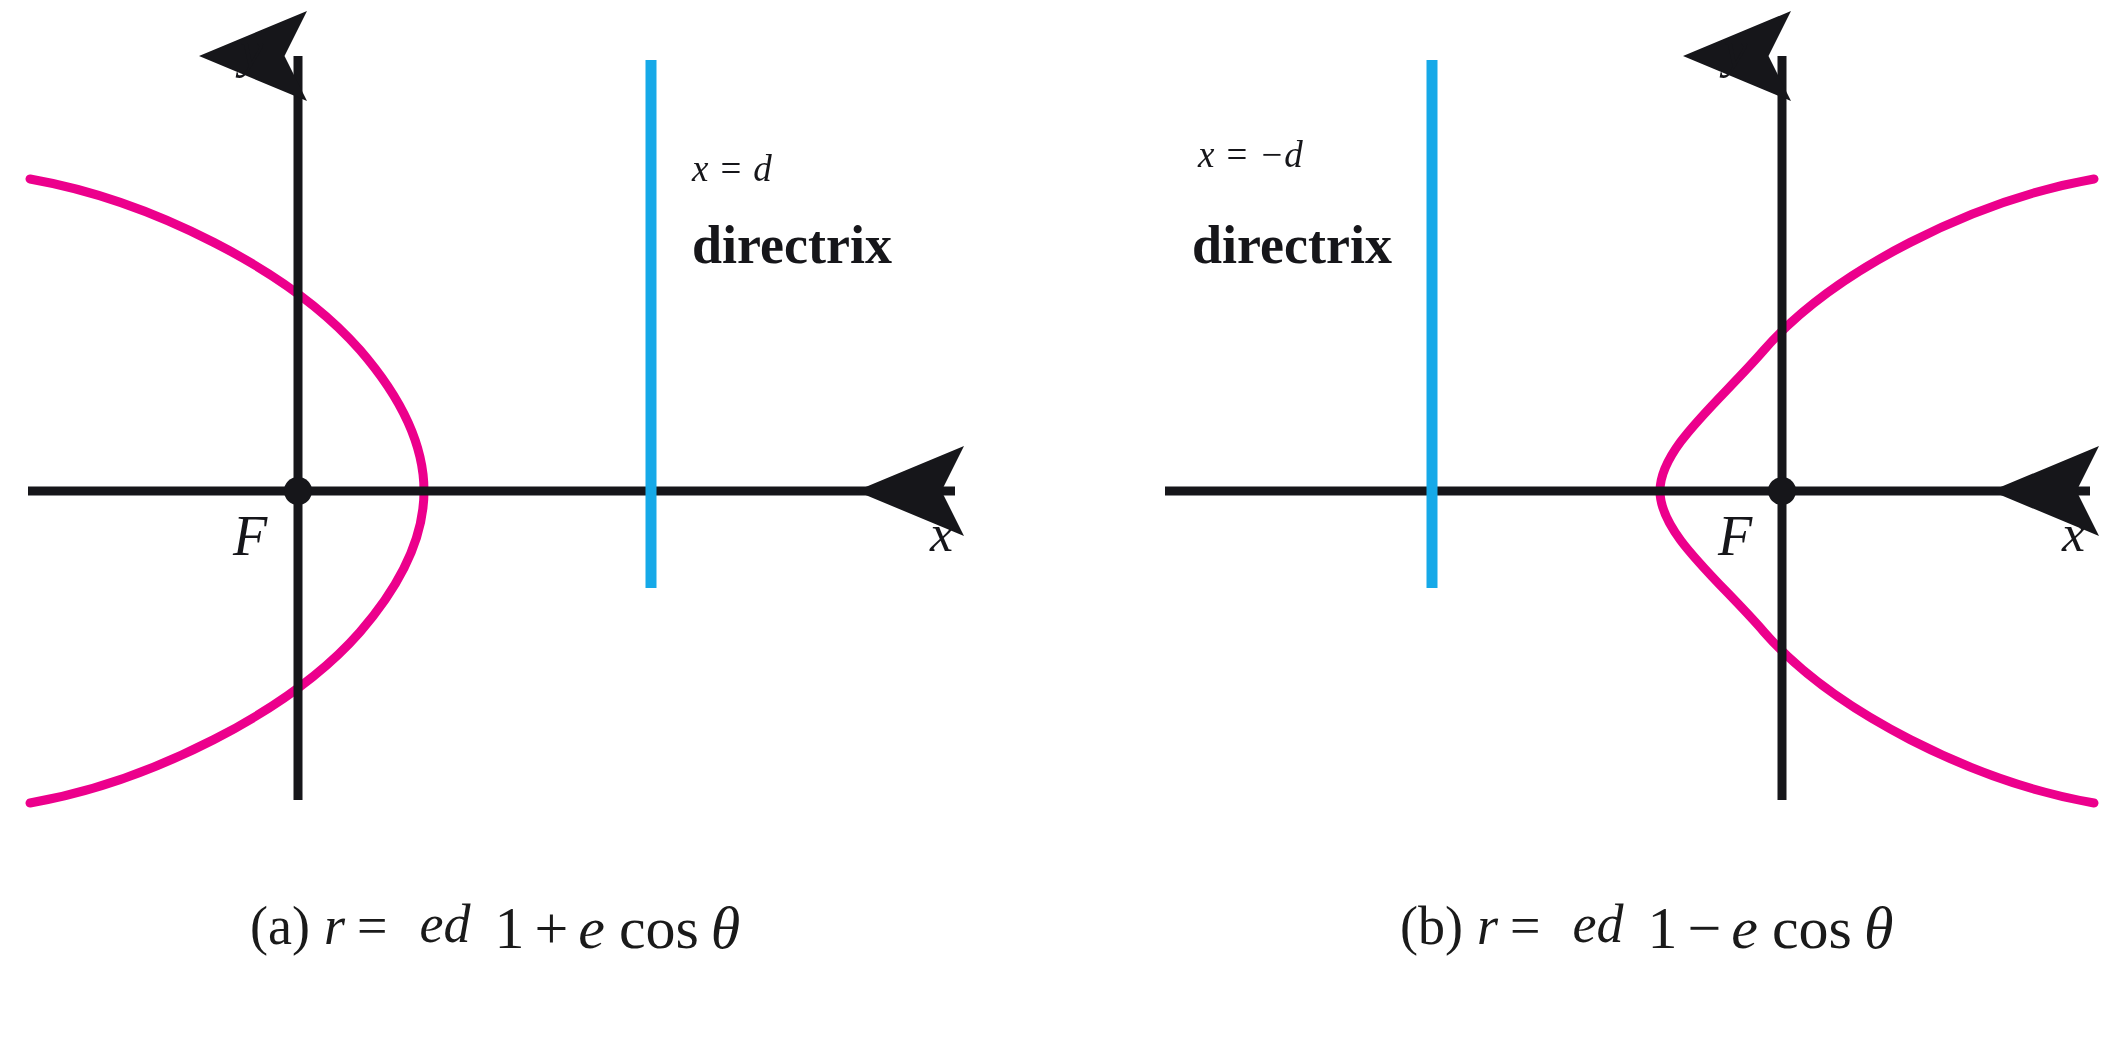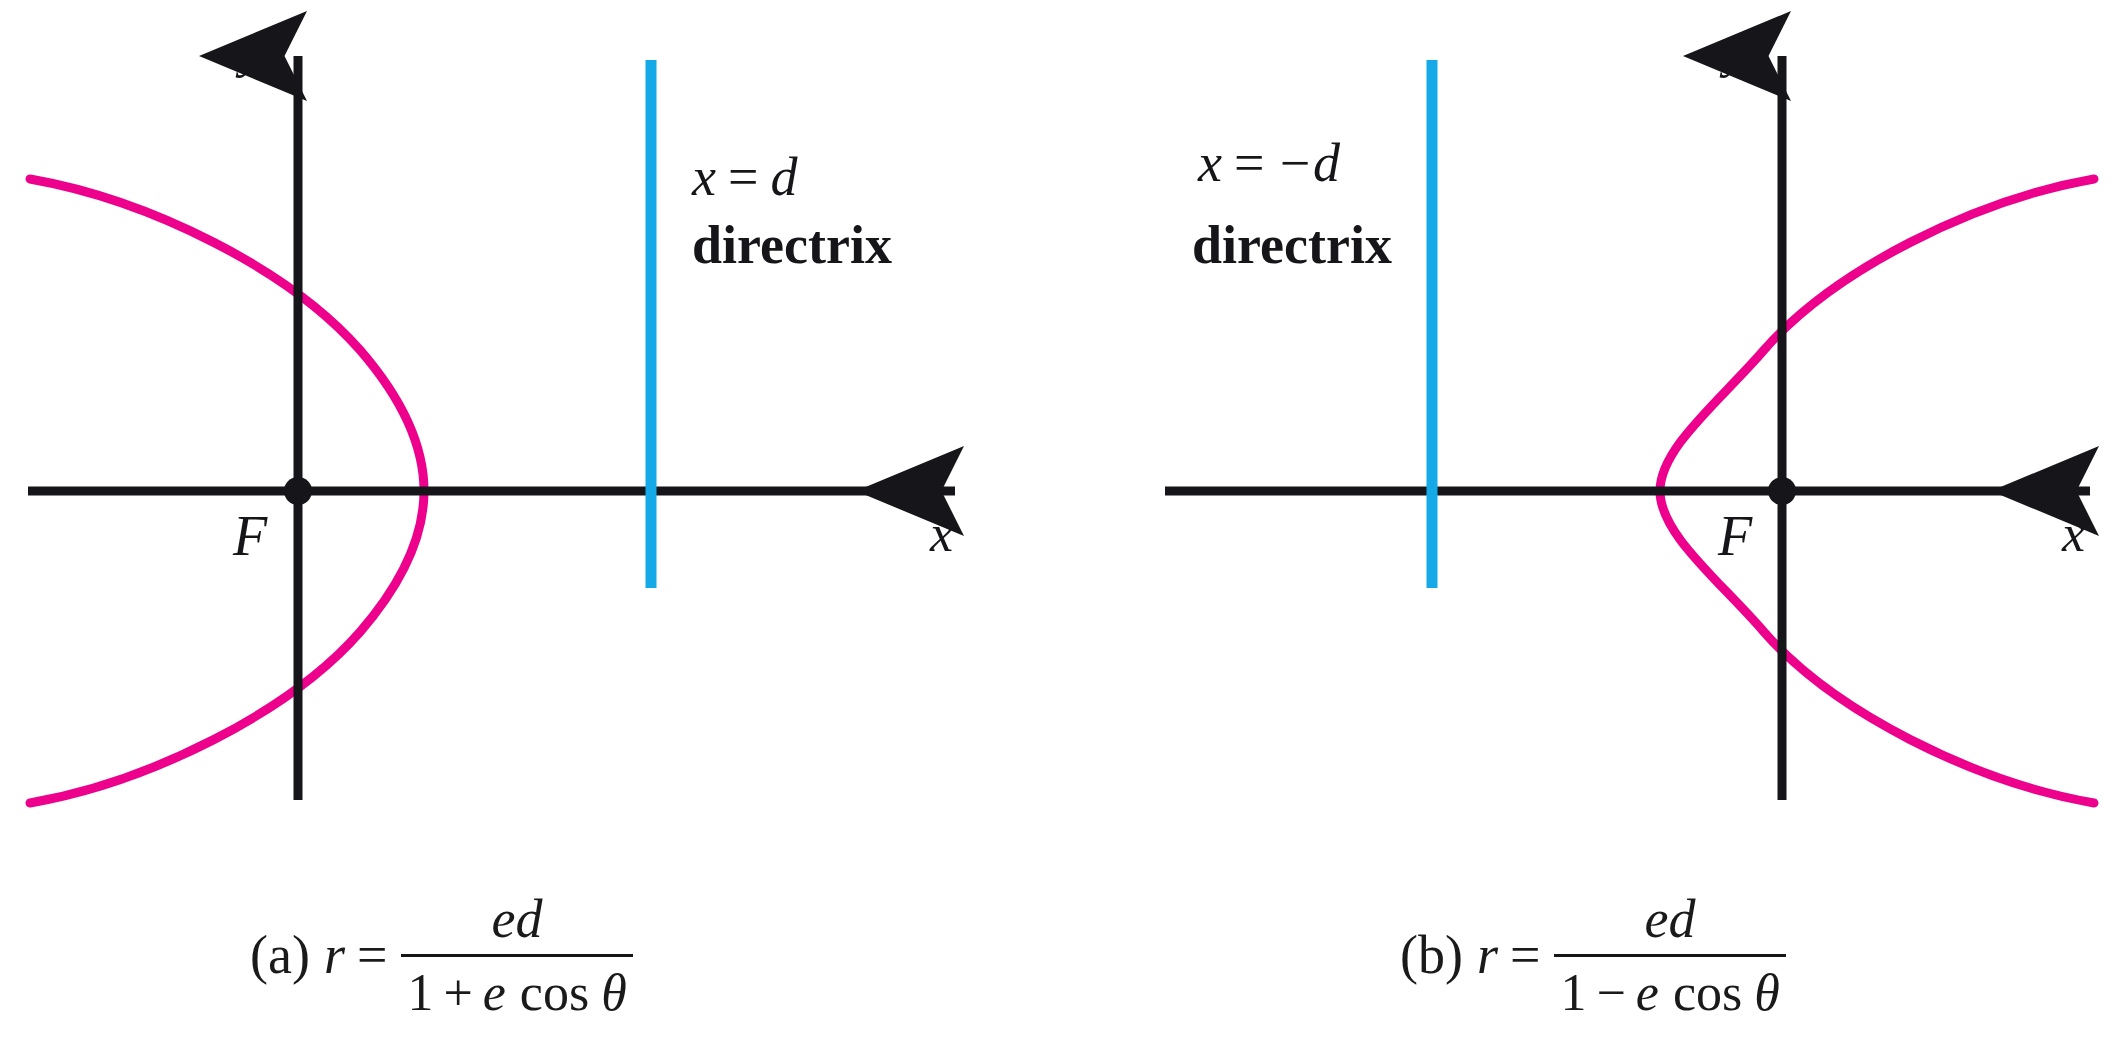--- a/index.html
+++ b/index.html
@@ -34,21 +34,21 @@
   }
   .axis-var {
     font-style: italic;
     font-size: 52px;
   }
   .focus-lbl {
     font-style: italic;
     font-size: 56px;
   }
   .dir-eq {
-    font-size: 54px;
+    font-size: 37px;
   }
   .dir-eq .it { font-style: italic; }
   .dir-word {
     font-size: 54px;
     font-weight: bold;
   }
 
   
   .caption {
     position: absolute;
@@ -62,38 +62,38 @@
   }
   .caption .rvar {
     font-style: italic;
     margin-right: 12px;
   }
   .caption .eq {
     margin-right: 14px;
   }
   .frac {
     display: inline-flex;
-    flex-direction: column;
+    flex-direction: row;
     align-items: center;
     vertical-align: middle;
     justify-content: space-between;
   }
   .frac .num {
     font-style: italic;
     padding: 0 18px 4px 18px;
     font-size: 54px;
   }
   .frac .bar {
     width: 100%;
     height: 3px;
     background: #16161a;
   }
   .frac .den {
     padding: 6px 6px 0 6px;
-    font-size: 52px;
+    font-size: 60px;
     white-space: nowrap;
   }
   .frac .den .it { font-style: italic; }
   .frac .den .up { font-style: normal; }
 </style>
 </head>
 <body>
 
 <div id="figure">
 

